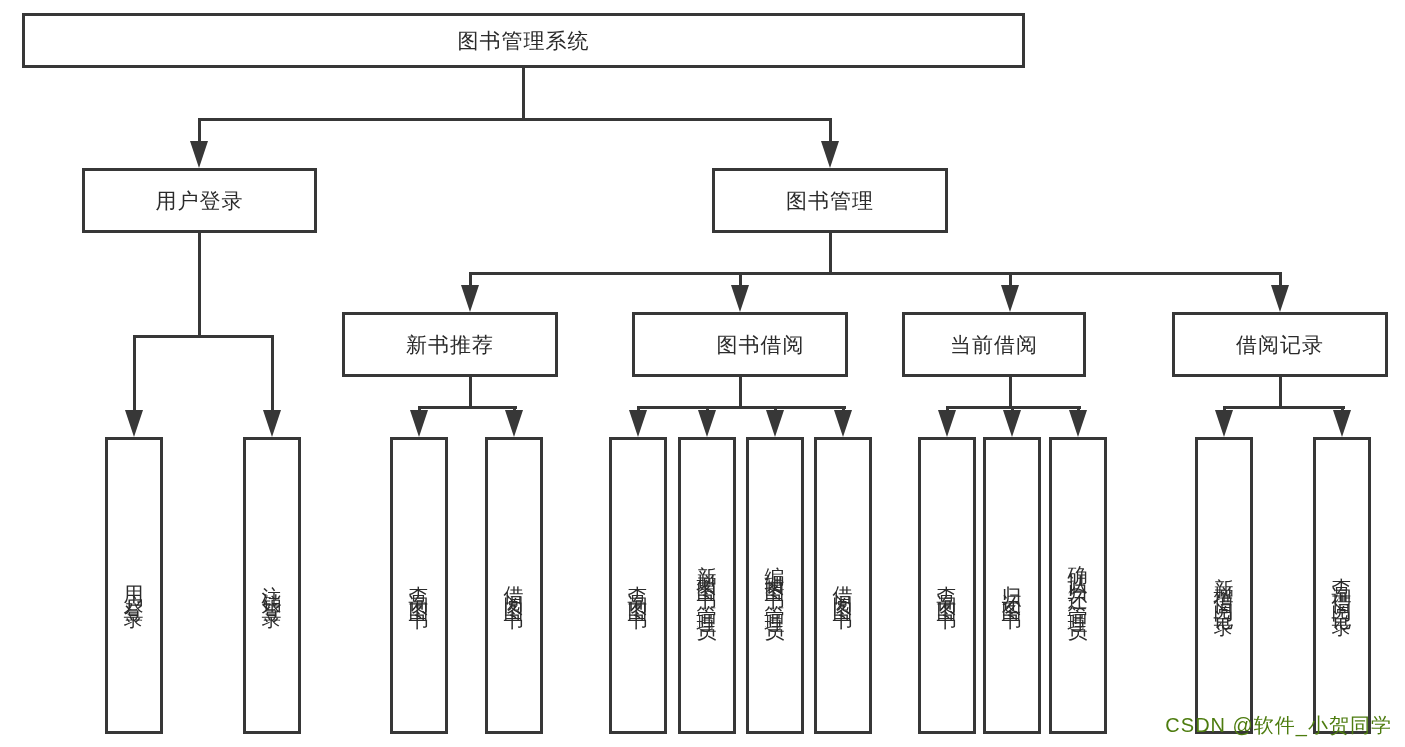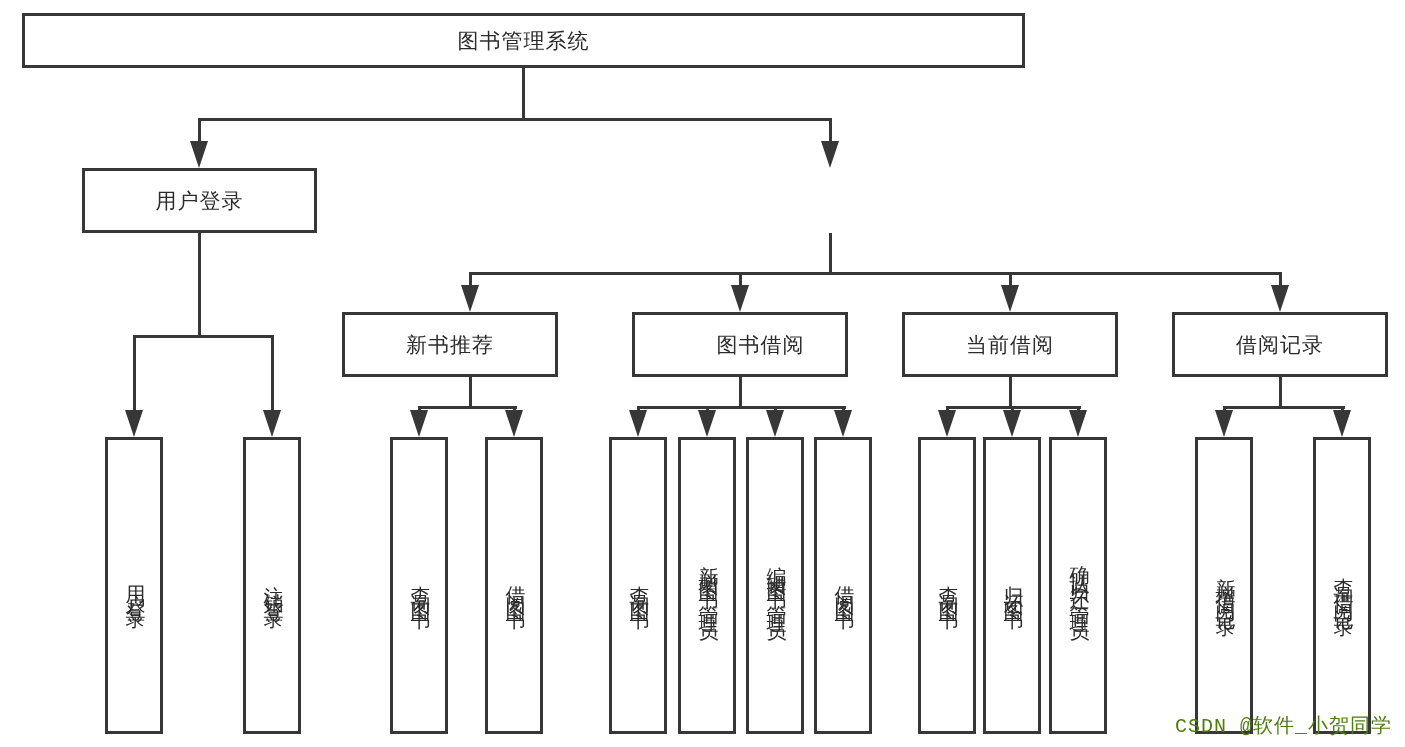--- a/index.html
+++ b/index.html
@@ -1,21 +1,21 @@
 <!DOCTYPE html>
 <html><head>
 <meta charset="utf-8">
 <style>
   html, body { margin: 0; padding: 0; background: #ffffff; }
   .stage {
     position: relative;
     width: 1405px;
     height: 747px;
     background: #ffffff;
-    font-family: Liberation Mono, monospace;
+    font-family: Liberation Sans, sans-serif;
     overflow: hidden;
   }
   .node {
     position: absolute;
     box-sizing: border-box;
     border: 3px solid #373737;
     background: #ffffff;
     display: flex;
     align-items: center;
     justify-content: center;
@@ -71,20 +71,23 @@
   <div class="vl" style="left:522px; top:68px; height:50px;"></div>
   <div class="hl" style="left:198px; top:118px; width:634px;"></div>
   <div class="vl" style="left:198px; top:118px; height:26px;"></div>
   <div class="arr" style="left:190px; top:141px;"></div>
   <div class="vl" style="left:829px; top:118px; height:26px;"></div>
   <div class="arr" style="left:821px; top:141px;"></div>
 
   <div class="node" style="left:82px; top:168px; width:235px; height:65px;">
     <span>用户登录</span>
   </div>
+  <div class="node" style="left:712px; top:168px; width:236px; height:65px;">
+    <span>图书管理</span>
+  </div>
 
   <div class="vl" style="left:198px; top:233px; height:102px;"></div>
   <div class="hl" style="left:133px; top:335px; width:141px;"></div>
   <div class="vl" style="left:133px; top:335px; height:78px;"></div>
   <div class="arr" style="left:125px; top:410px;"></div>
   <div class="vl" style="left:271px; top:335px; height:78px;"></div>
   <div class="arr" style="left:263px; top:410px;"></div>
 
   <div class="vl" style="left:829px; top:233px; height:42px;"></div>
   <div class="hl" style="left:469px; top:272px; width:813px;"></div>
@@ -96,21 +99,21 @@
   <div class="arr" style="left:1001px; top:285px;"></div>
   <div class="vl" style="left:1279px; top:272px; height:16px;"></div>
   <div class="arr" style="left:1271px; top:285px;"></div>
 
   <div class="node" style="left:342px; top:312px; width:216px; height:65px;">
     <span>新书推荐</span>
   </div>
   <div class="node" style="left:632px; top:312px; width:216px; height:65px;padding-left:41px;">
     <span>图书借阅</span>
   </div>
-  <div class="node" style="left:902px; top:312px; width:216px; height:65px;">
+  <div class="node" style="left:902px; top:312px; width:184px; height:65px;">
     <span>当前借阅</span>
   </div>
   <div class="node" style="left:1172px; top:312px; width:216px; height:65px;">
     <span>借阅记录</span>
   </div>
 
   <div class="vl" style="left:469px; top:377px; height:31px;"></div>
   <div class="hl" style="left:418px; top:406px; width:99px;"></div>
   <div class="vl" style="left:418px; top:406px; height:8px;"></div>
   <div class="arr" style="left:410px; top:410px;"></div>

